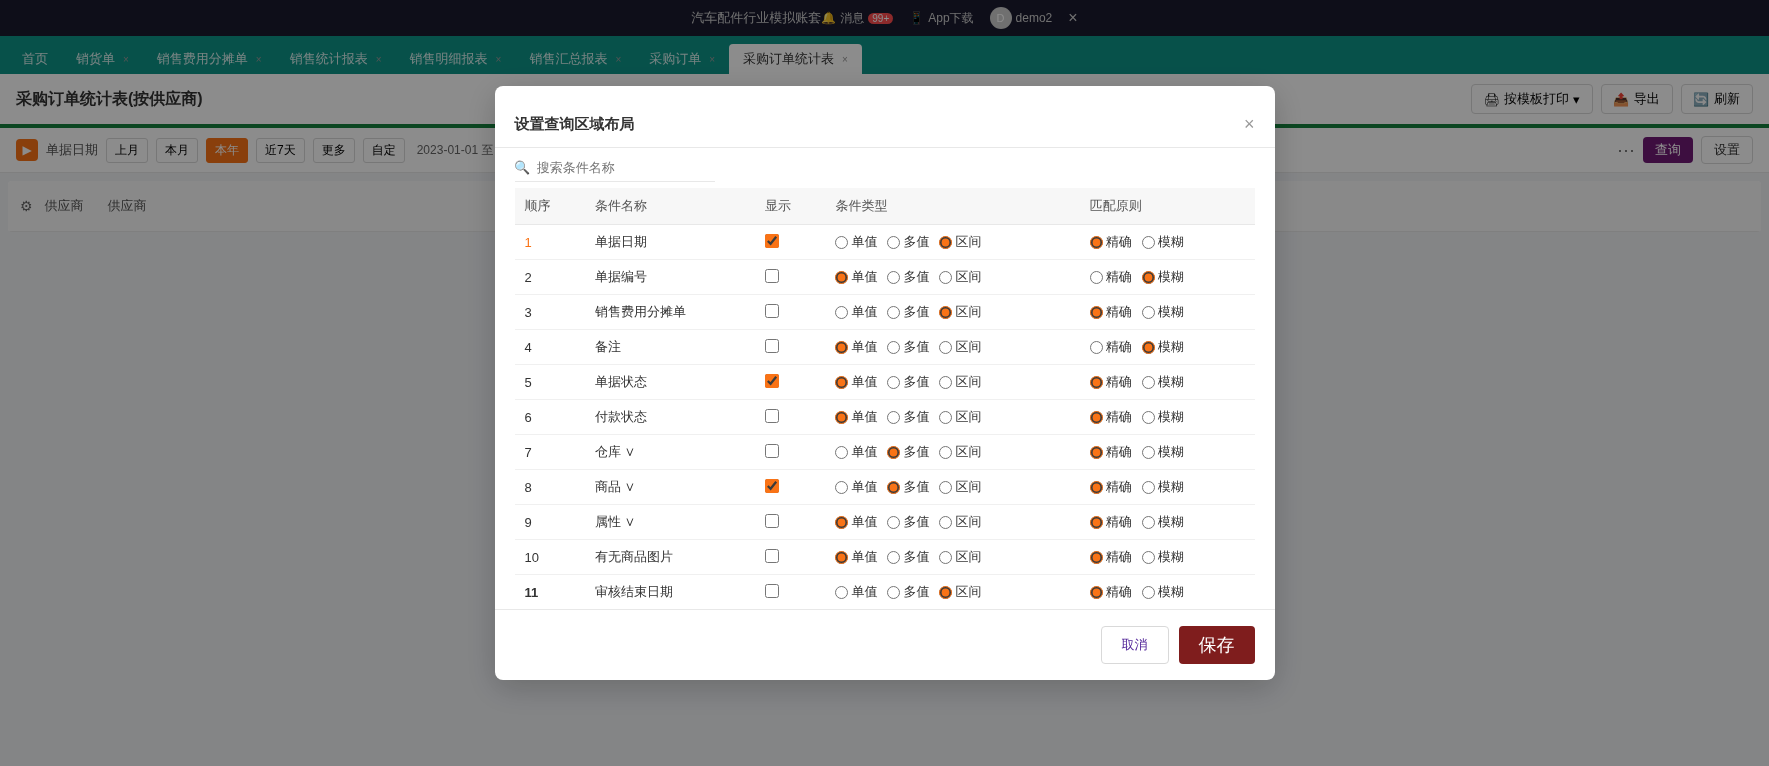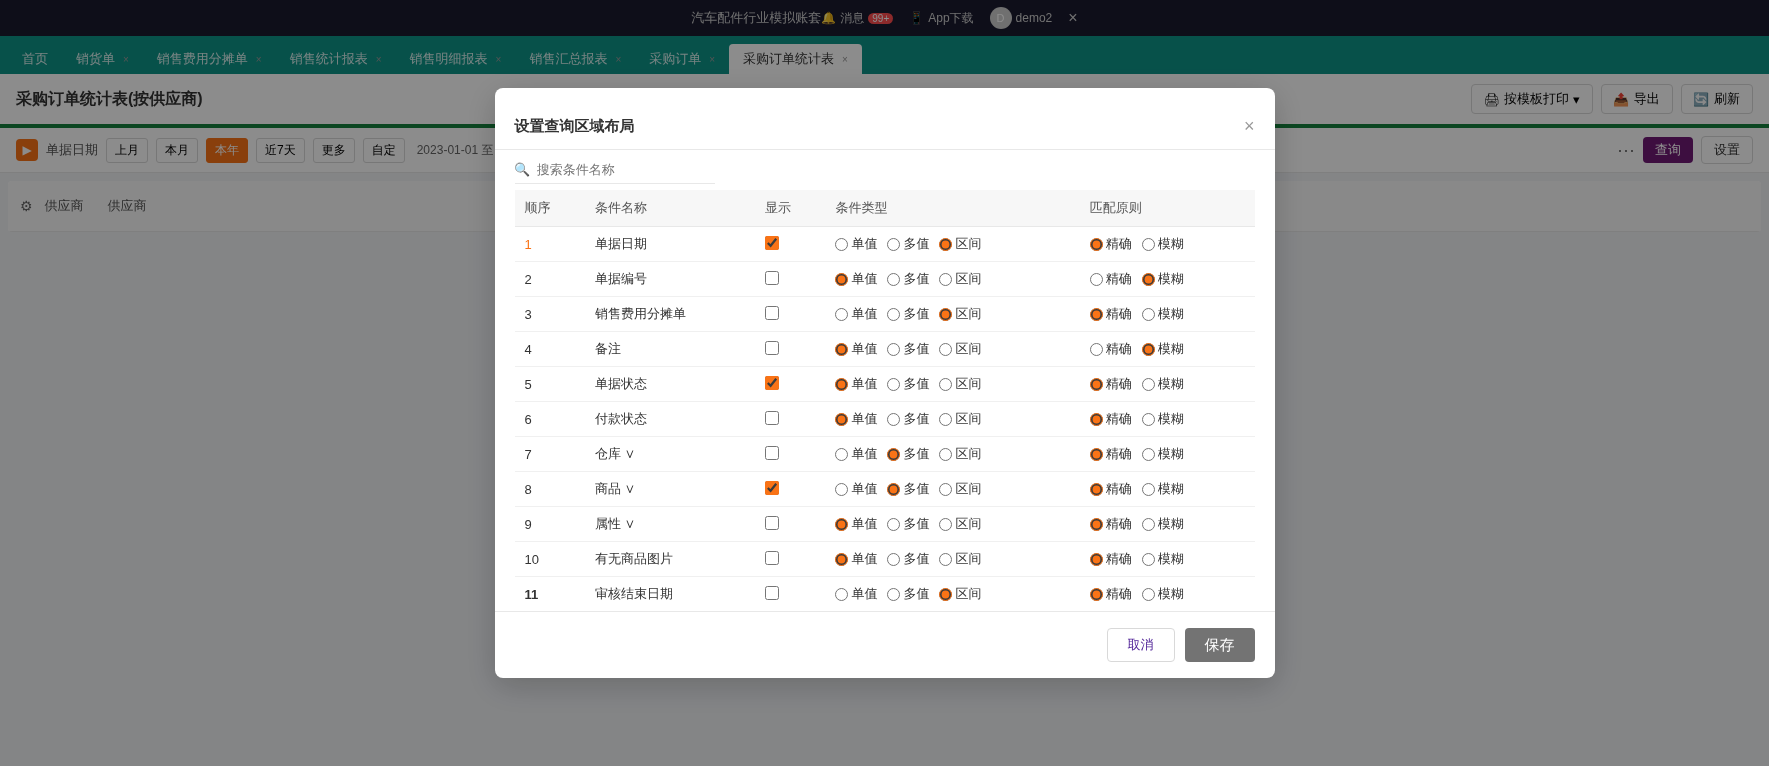--- a/index.html
+++ b/index.html
@@ -172,21 +172,21 @@
     .radio-item input[type=radio] { accent-color: #f97316; cursor: pointer; }
     .checkbox-item input[type=checkbox] { accent-color: #f97316; cursor: pointer; width: 14px; height: 14px; }
 
     
     .modal-footer {
       padding: 16px 20px;
       display: flex; justify-content: flex-end; gap: 10px;
       border-top: 1px solid #e8e8e8;
     }
     .btn-cancel { padding: 7px 20px; border: 1px solid #d9d9d9; background: white; border-radius: 4px; cursor: pointer; font-size: 13px; color: #4c1d95; }
-    .btn-save { padding: 7px 20px; background: #737373; color: white; border: none; border-radius: 4px; cursor: pointer; font-size: 15px; }
+    .btn-save { padding: 7px 20px; background: #7f1d1d; color: white; border: none; border-radius: 4px; cursor: pointer; font-size: 18px; }
 
     
     .modal-table-wrap::-webkit-scrollbar { width: 6px; }
     .modal-table-wrap::-webkit-scrollbar-thumb { background: #ccc; border-radius: 3px; }
   </style>
 </head>
 <body>
 
 <div class="topbar">
   <span>汽车配件行业模拟账套</span>

